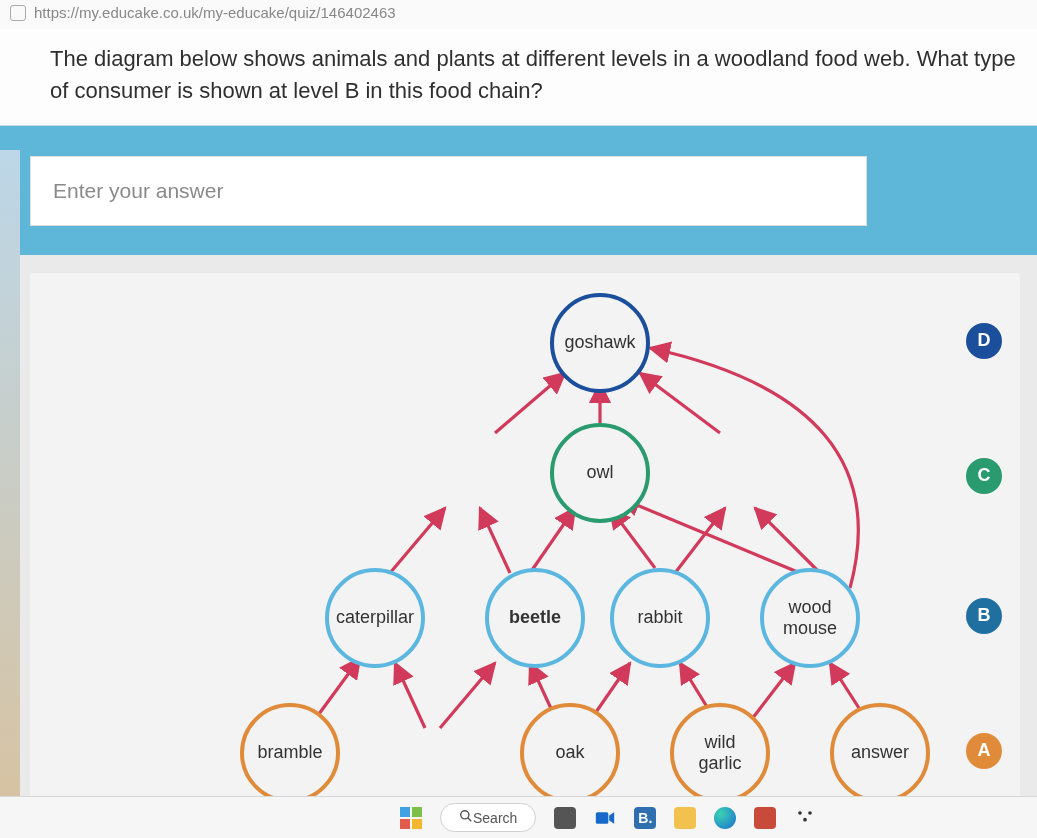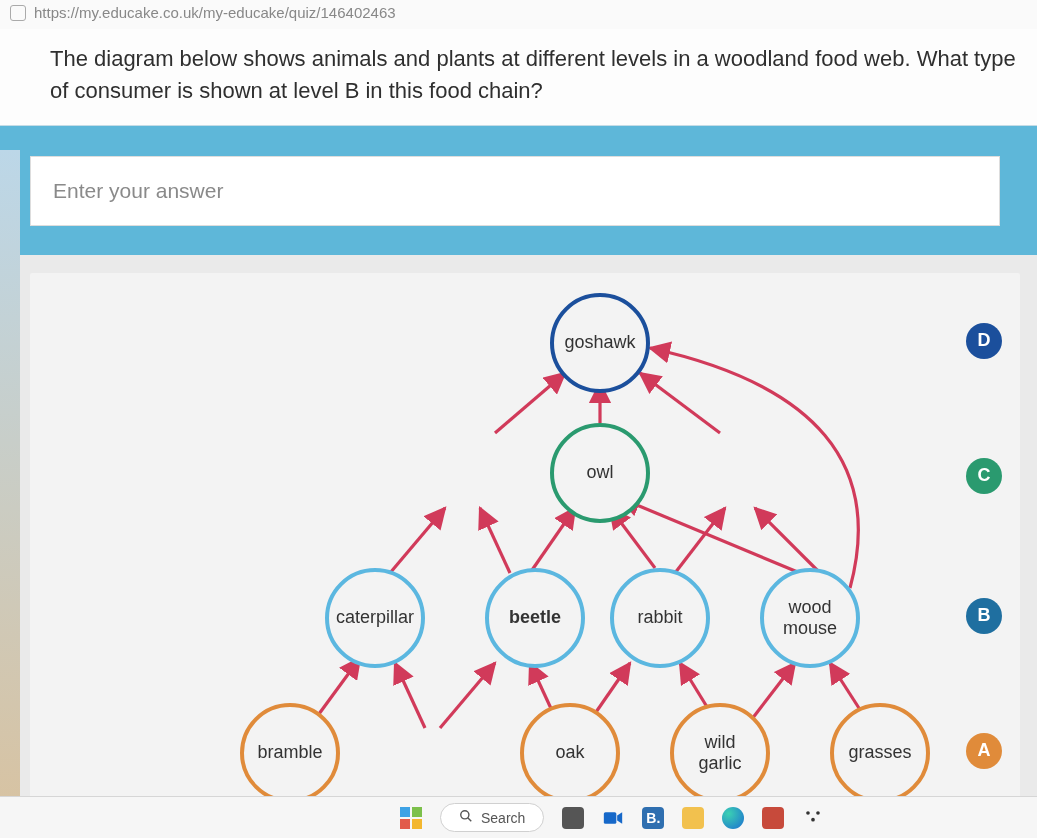--- a/index.html
+++ b/index.html
@@ -33,21 +33,21 @@
   }
   .blue-strip {
     background: #5eb7d9;
     padding: 30px 0 0 30px;
     height: 130px;
     border-top: 1px solid #c5dce6;
   }
   .answer-box {
     background: #fff;
     border: 1px solid #ddd;
-    width: 970px;
+    width: 837px;
     height: 70px;
     display:flex;
     align-items:center;
     padding-left: 22px;
   }
   .answer-box input {
     border: none;
     outline: none;
     width: 100%;
     font-size: 21px;
@@ -96,21 +96,21 @@
 
   
   .taskbar {
     position:absolute; bottom:0; left:0; right:0; height:42px;
     background:#f6f6f6; border-top:1px solid #d6d6d6;
     display:flex; align-items:center; gap:18px;
     padding-left: 400px;
     font-size:14px; color:#555;
   }
   .taskbar .search-pill {
-    display:flex; align-items:center; gap:8px;
+    display:flex; align-items:center; 
     background:#fff; border:1px solid #d0d0d0; border-radius:18px;
     padding:5px 18px;
   }
   .task-icon { width:22px; height:22px; border-radius:4px; display:inline-flex; align-items:center; justify-content:center; font-size:14px; font-weight:bold; }
   .ti-win { }
   .ti-b { background:#2f6fb0; color:#fff; }
   .ti-folder { background:#f2c14e; }
   .ti-edge { background:radial-gradient(circle at 30% 30%, #3bd1b3, #1b6fd1); border-radius:50%; }
   .ti-cam { color:#1668c9; }
   .ti-sq1 { background:#555; }
@@ -205,21 +205,21 @@
       <span>bramble</span>
     </div>
   <div class="node base-node" style="left:490px; top:430px;">
       <span>oak</span>
     </div>
   <div class="node base-node" style="left:640px; top:430px;">
       <span style="white-space:pre-line;">wild
 garlic</span>
     </div>
   <div class="node base-node" style="left:800px; top:430px;">
-      <span>grasses</span>
+      <span>answer</span>
     </div>
 
   <div class="level-badge lb-d" style="top:50px;">
       <span>D</span>
     </div>
   <div class="level-badge lb-c" style="top:185px;">
       <span>C</span>
     </div>
   <div class="level-badge lb-b" style="top:325px;">
       <span>B</span>

